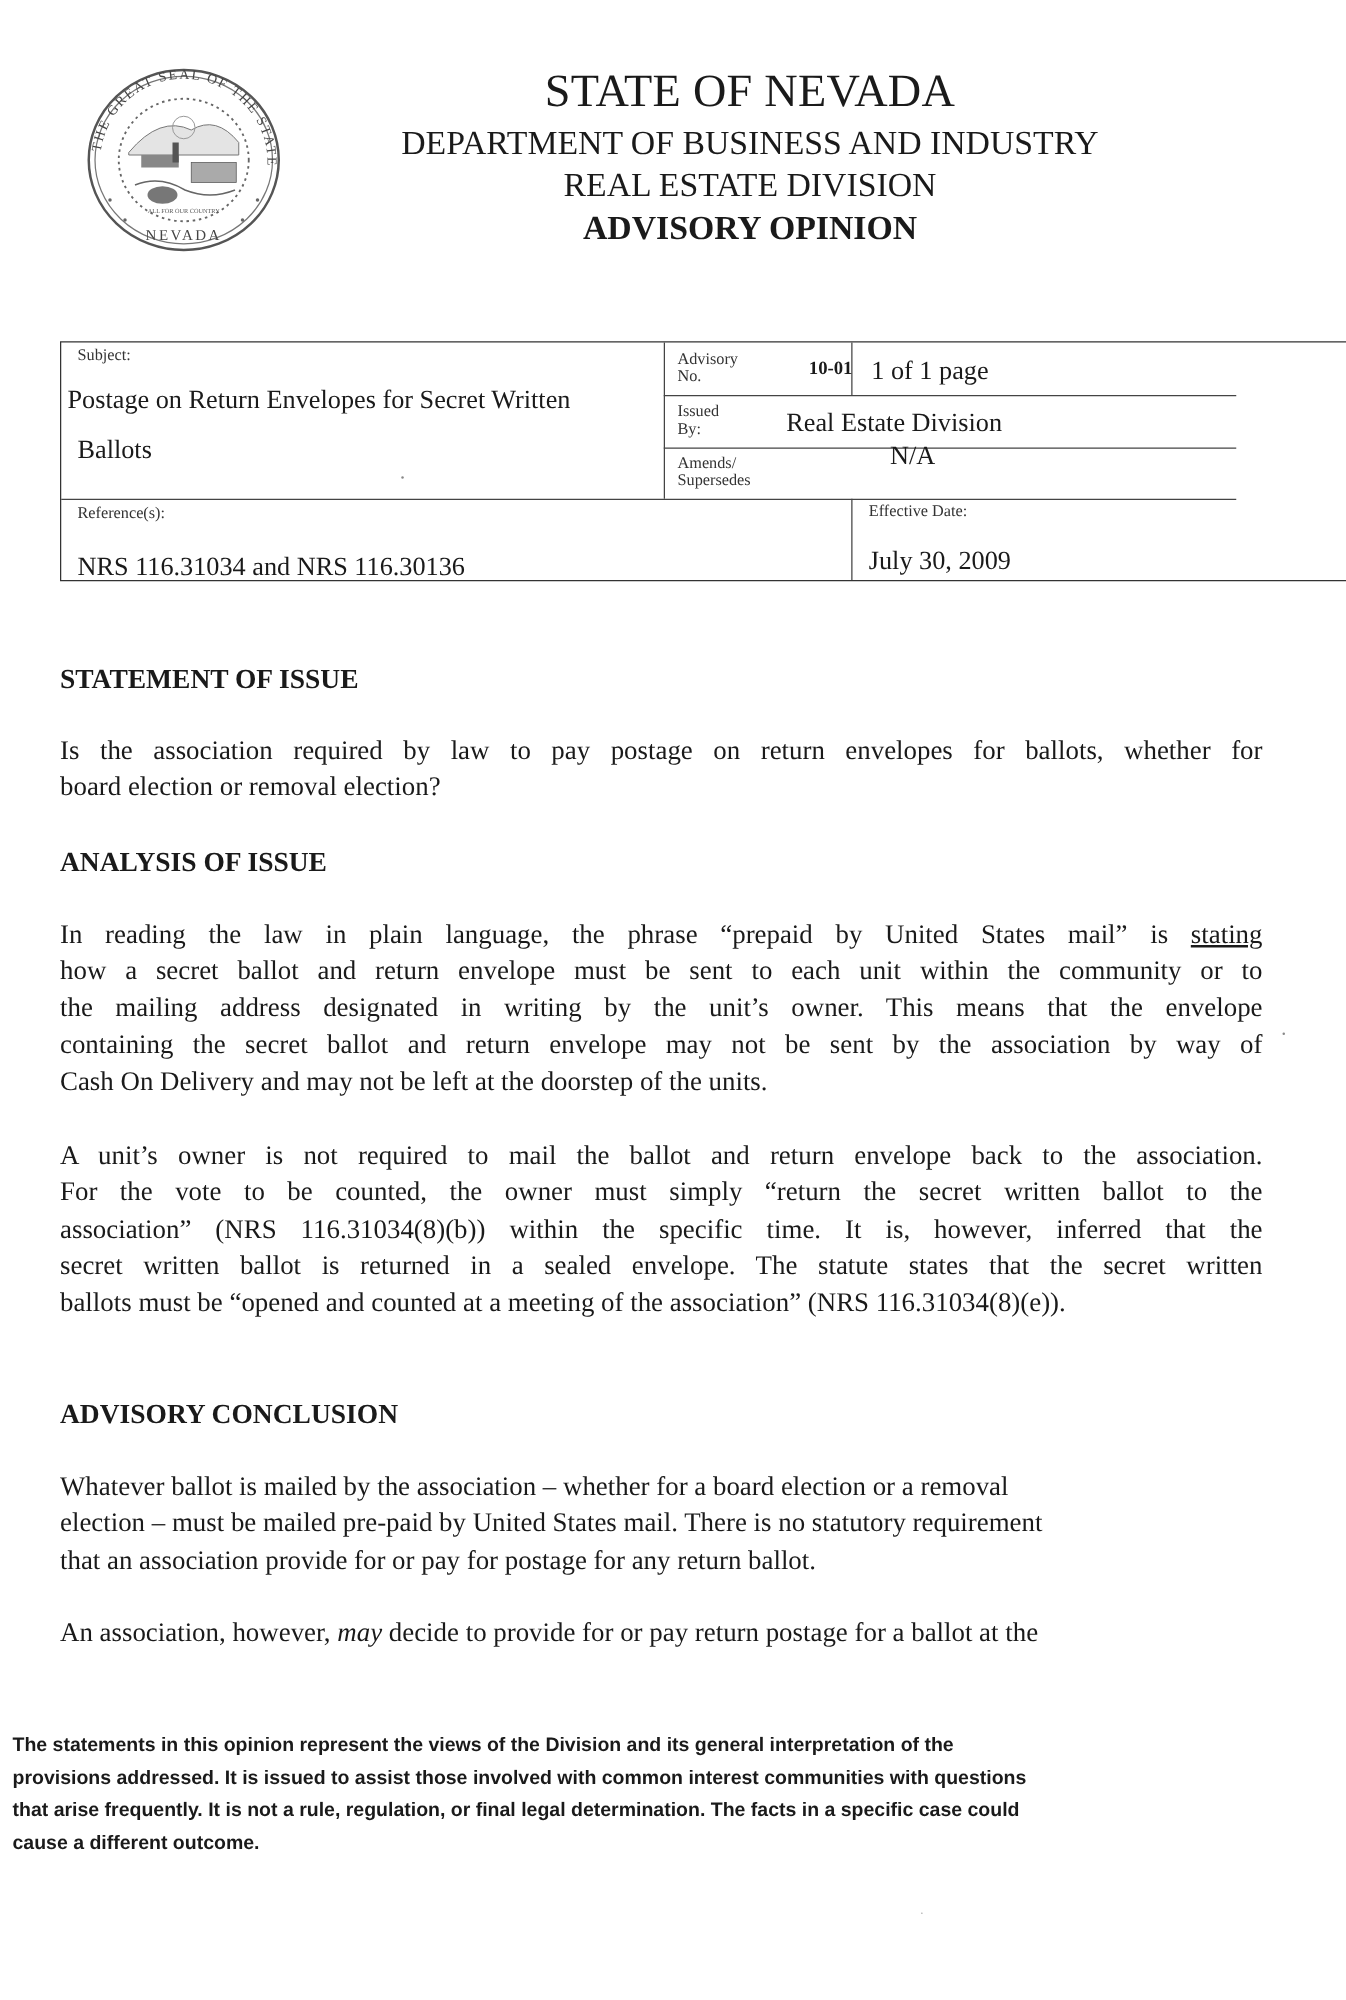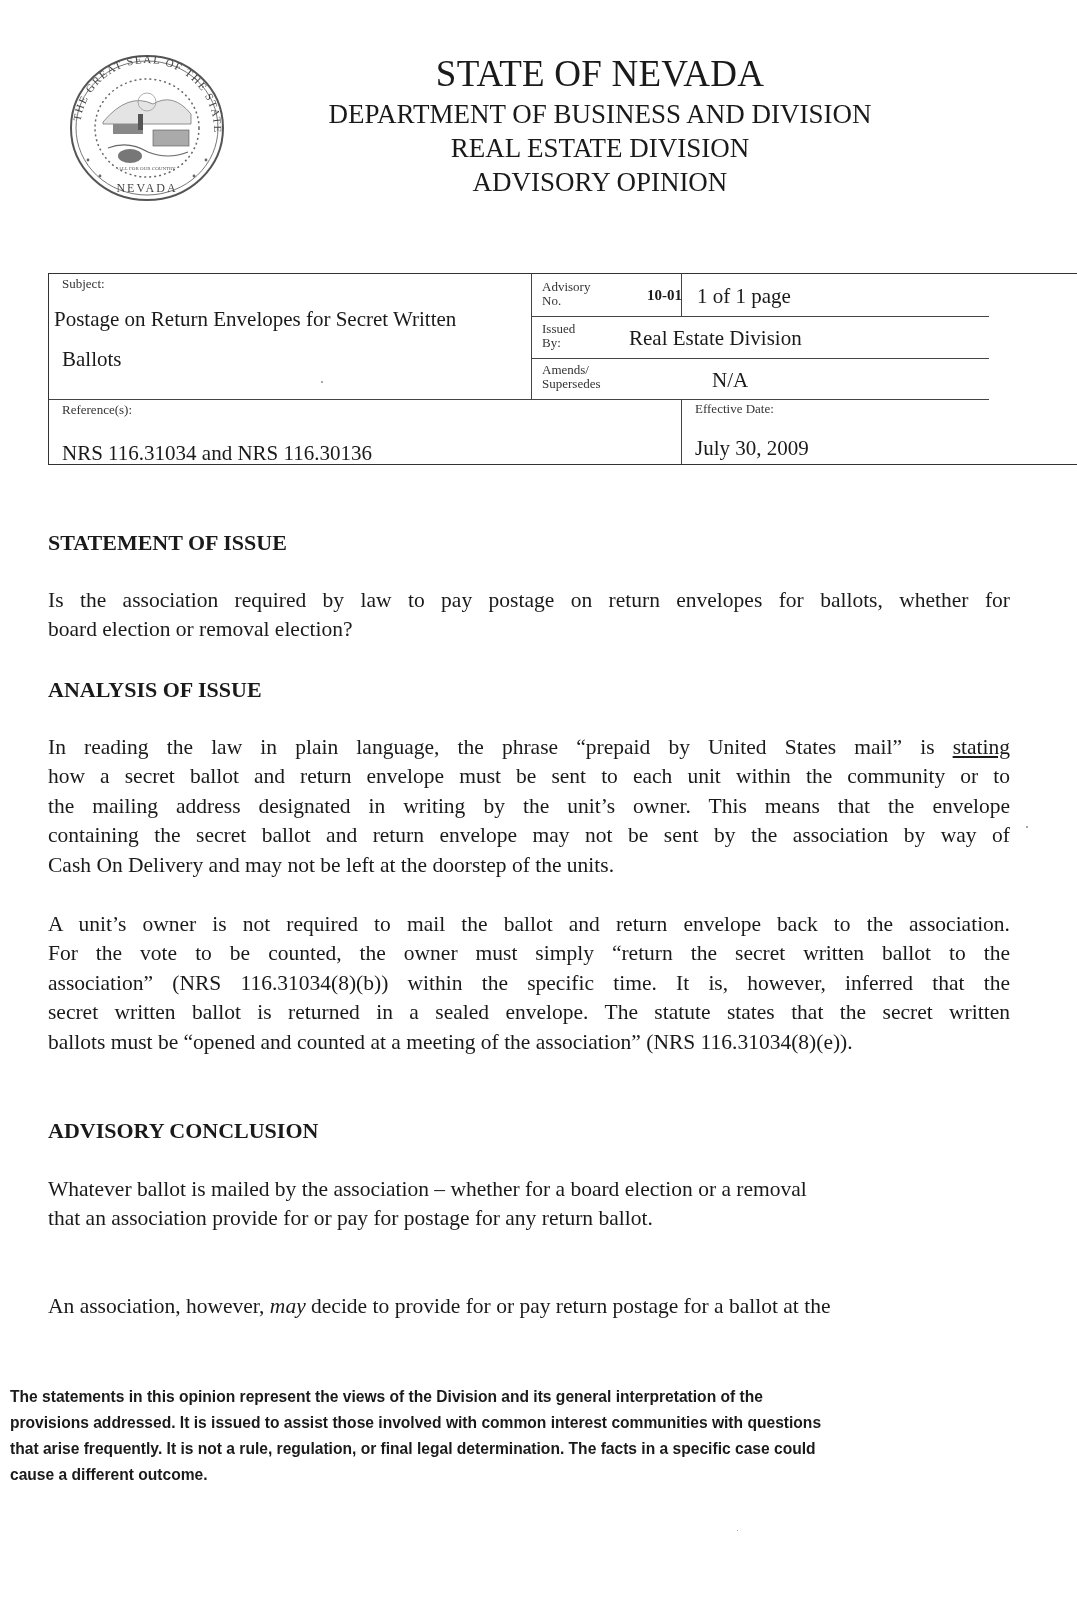--- a/index.html
+++ b/index.html
@@ -7,21 +7,21 @@
     .abs { position: absolute; }
 
     
     .seal { left: 58px; top: 52px; width: 178px; height: 150px; }
 
     
     .hdr { left: 280px; width: 640px; text-align: center; white-space: nowrap; }
     .hdr-1 { top: 52px; font-size: 37px; line-height: 44px; letter-spacing: 0.2px; }
     .hdr-2 { top: 98px; font-size: 27px; line-height: 32px; }
     .hdr-3 { top: 132px; font-size: 27px; line-height: 32px; }
-    .hdr-4 { top: 166px; font-size: 27px; line-height: 32px; }
+    .hdr-4 { top: 166px; font-size: 27px; line-height: 32px; font-weight: bold; }
 
     
     .tbl { left: 48px; top: 273px; width: 1038px; height: 192px; border: 1.6px solid #333; box-sizing: border-box; }
     .line { position: absolute; background: #444; }
     .lbl { position: absolute; font-size: 13px; line-height: 14px; color: #333; white-space: nowrap; }
     .val { position: absolute; font-size: 21px; line-height: 24px; white-space: nowrap; }
     .val-b { position: absolute; font-size: 15px; font-weight: bold; white-space: nowrap; }
 
     
     .h { left: 48px; font-size: 22px; font-weight: bold; line-height: 26px; white-space: nowrap; }
@@ -60,21 +60,21 @@
     <g fill="#666">
       <circle cx="30" cy="108" r="1.4"></circle>
         <circle cx="148" cy="108" r="1.4"></circle>
       <circle cx="42" cy="124" r="1.4"></circle>
         <circle cx="136" cy="124" r="1.4"></circle>
     </g>
   </svg>
 </div>
 
 <div class="abs hdr hdr-1">STATE OF NEVADA</div>
-<div class="abs hdr hdr-2">DEPARTMENT OF BUSINESS AND DIVISION</div>
+<div class="abs hdr hdr-2">DEPARTMENT OF BUSINESS AND INDUSTRY</div>
 <div class="abs hdr hdr-3">REAL ESTATE DIVISION</div>
 <div class="abs hdr hdr-4">ADVISORY OPINION</div>
 
 <div class="abs tbl">
 
   <div class="line" style="left:0; top:125px; width:940px; height:1.4px;"></div>
   <div class="line" style="left:482px; top:42px; width:458px; height:1px;"></div>
   <div class="line" style="left:482px; top:84px; width:458px; height:1px;"></div>
 
   <div class="line" style="left:482px; top:0; width:1.2px; height:125px;"></div>
@@ -99,21 +99,21 @@
   <div class="lbl" style="left:493px; top:48px;">
     <div>Issued</div>
     <div>By:</div>
   </div>
   <div class="val" style="left:580px; top:52px;">Real Estate Division</div>
 
   <div class="lbl" style="left:493px; top:89px;">
     <div>Amends/</div>
     <div>Supersedes</div>
   </div>
-  <div class="val" style="left:663px; top:94px;text-align:center;">N/A</div>
+  <div class="val" style="left:663px; top:78px;text-align:center;">N/A</div>
 
   <div class="lbl" style="left:646px; top:128px;">Effective Date:</div>
   <div class="val" style="left:646px; top:162px;">July 30, 2009</div>
 </div>
 
 <div class="abs h" style="top:530px;">STATEMENT OF ISSUE</div>
 <div class="abs p" style="top:586px;">
   <span class="ln">Is the association required by law to pay postage on return envelopes for ballots, whether for</span>
   <span class="ln last">board election or removal election?</span>
 </div>
@@ -132,20 +132,21 @@
   <span class="ln">A unit’s owner is not required to mail the ballot and return envelope back to the association.</span>
   <span class="ln">For the vote to be counted, the owner must simply “return the secret written ballot to the</span>
   <span class="ln">association” (NRS 116.31034(8)(b)) within the specific time.  It is, however, inferred that the</span>
   <span class="ln">secret written ballot is returned in a sealed envelope.  The statute states that the secret written</span>
   <span class="ln last">ballots must be “opened and counted at a meeting of the association” (NRS 116.31034(8)(e)).</span>
 </div>
 
 <div class="abs h" style="top:1118px;">ADVISORY CONCLUSION</div>
 <div class="abs p" style="top:1175px; width:945px;">
   <span class="ln last">Whatever ballot is mailed by the association – whether for a board election or a removal</span>
+  <span class="ln last">election – must be mailed pre-paid by United States mail.  There is no statutory requirement</span>
   <span class="ln last">that an association provide for or pay for postage for any return ballot.</span>
 </div>
 <div class="abs p" style="top:1292px; width:945px;">
   <span class="ln last"><span>An association, however, </span><em>may</em><span> decide to provide for or pay return postage for a ballot at the</span></span>
 </div>
 
 <div class="abs disc" style="top:1384px;">
   <div>The statements in this opinion represent the views of the Division and its general interpretation of the</div>
   <div>provisions addressed.  It is issued to assist those involved with common interest communities with questions</div>
   <div>that arise frequently. It is not a rule, regulation, or final legal determination.  The facts in a specific case could</div>

